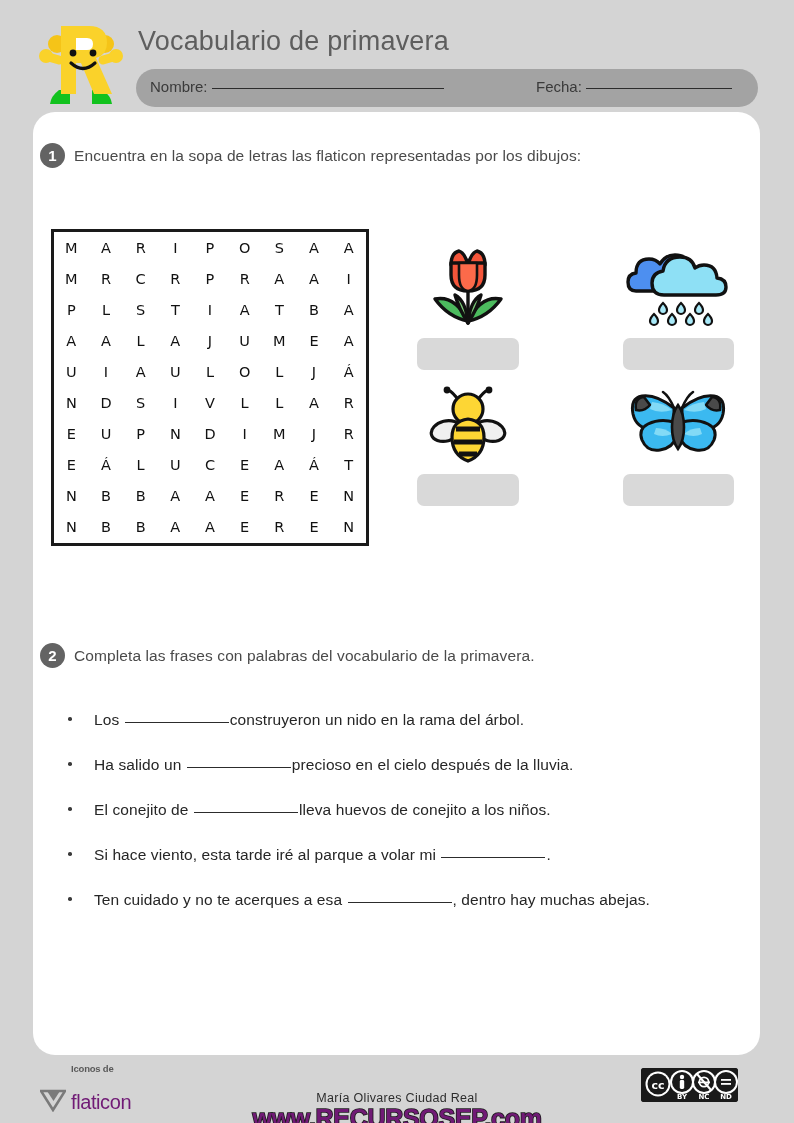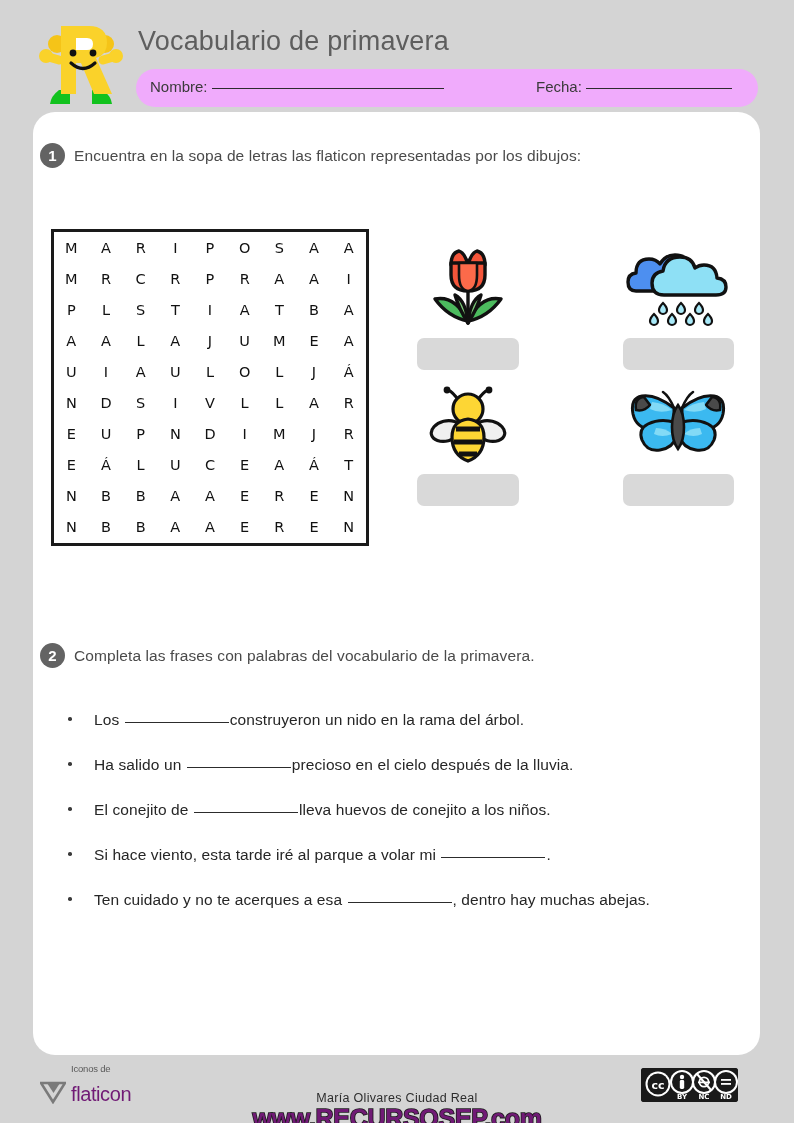--- a/index.html
+++ b/index.html
@@ -15,21 +15,21 @@
   .header { position: absolute; left: 0; top: 0; width: 794px; height: 112px; }
   .mascot { position: absolute; left: 33px; top: 16px; width: 96px; height: 96px; }
   .title {
     position: absolute; left: 138px; top: 26px;
     font-size: 27px; color: #5e5e5e; letter-spacing: .2px;
     font-weight: 400; white-space: nowrap;
   }
   .namebar {
     position: absolute; left: 136px; top: 69px;
     width: 622px; height: 38px;
-    background: #f0abfc; border-radius: 19px;
+    background: #a3a3a3; border-radius: 19px;
   }
   .namebar .lbl {
     position: absolute; top: 9px;
     font-size: 15px; color: #3a3a3a; white-space: nowrap;
   }
   .lbl-nombre { left: 14px; }
   .rule { display: inline-block; border-bottom: 1.6px solid #2c2c2c; vertical-align: 3px; }
   .lbl-fecha { left: 400px; }
 
   
@@ -100,21 +100,21 @@
   }
   .blank {
     display: inline-block; border-bottom: 1.4px solid #2c2c2c;
     width: 104px; vertical-align: 2px; margin: 0 1px;
   }
 
   
   .footer { position: absolute; left: 0; top: 1058px; width: 794px; height: 65px; }
   .flaticon { position: absolute; left: 40px; top: 6px; display: flex; align-items: flex-end; gap: 5px; }
   .fl-text { line-height: 1; }
-  .fl-top { font-size: 9.5px; font-weight: 400; color: #5a5a5a; letter-spacing: -.2px; display: block; margin-bottom: 10px; }
+  .fl-top { font-size: 9.5px; font-weight: 700; color: #5a5a5a; letter-spacing: -.2px; display: block; margin-bottom: 18px; }
   .fl-main { font-size: 20px; color: #701a75; letter-spacing: -.4px; display: block; }
 
   .credits { position: absolute; left: 0; top: 4px; width: 794px; text-align: center; }
   .author { font-size: 12.5px; color: #2d2d2d; letter-spacing: .3px; margin-top: 29px; }
   .website {
     font-size: 25px; font-weight: 700; color: #701a75;
     letter-spacing: -.3px; line-height: 1.05;
     -webkit-text-stroke: 1.6px #1a1a1a;
     paint-order: stroke fill;
   }

